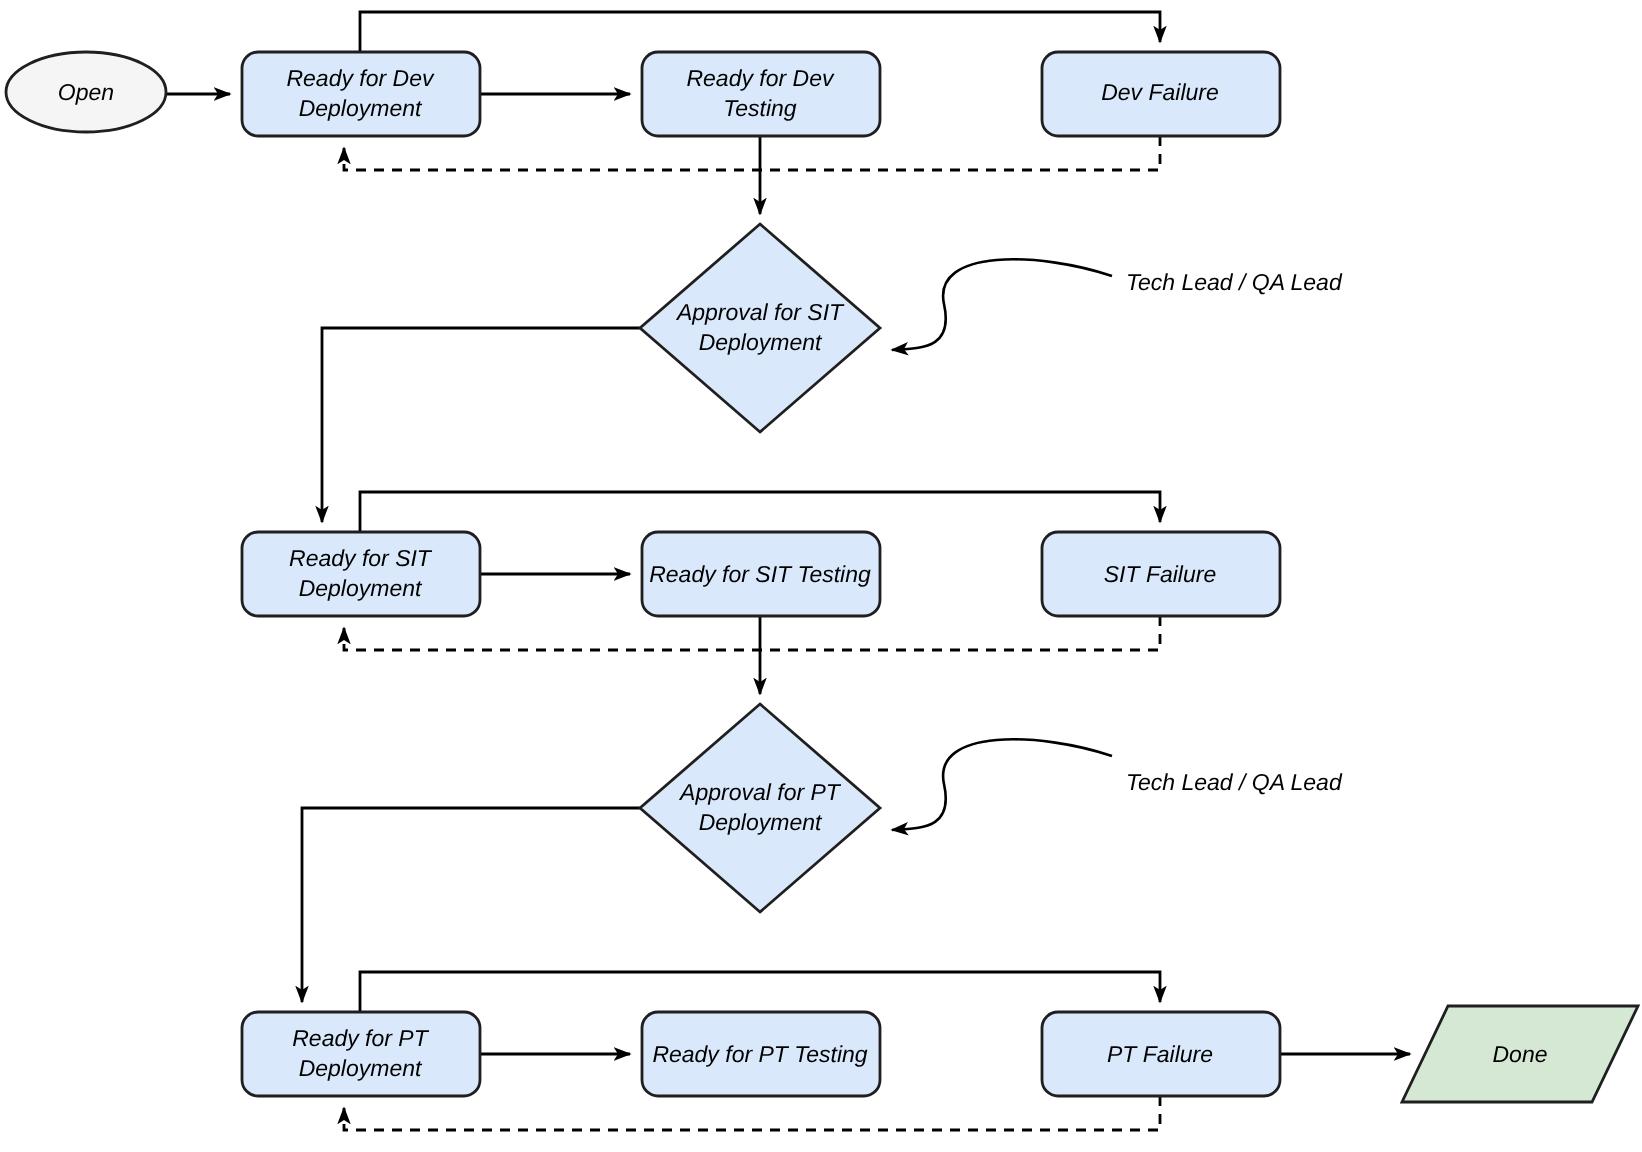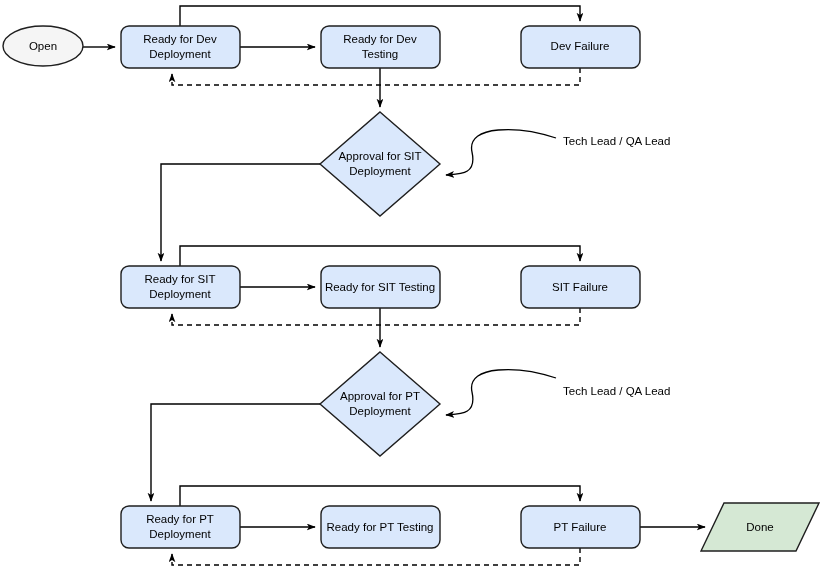--- a/index.html
+++ b/index.html
@@ -10,20 +10,21 @@
   body {
     width: 821px;
     height: 576px;
     font-family: "Liberation Sans", sans-serif;
     overflow: hidden;
   }
   #diagram-root {
     position: relative;
     width: 750px;
     height: 576px;
+    font-style: italic;
   }
   svg.flowchart {
     display: block;
     width: 821px;
     height: 576px;
   }
   .node-shape {
     stroke: #1f1f1f;
     stroke-width: 1.4;
   }

